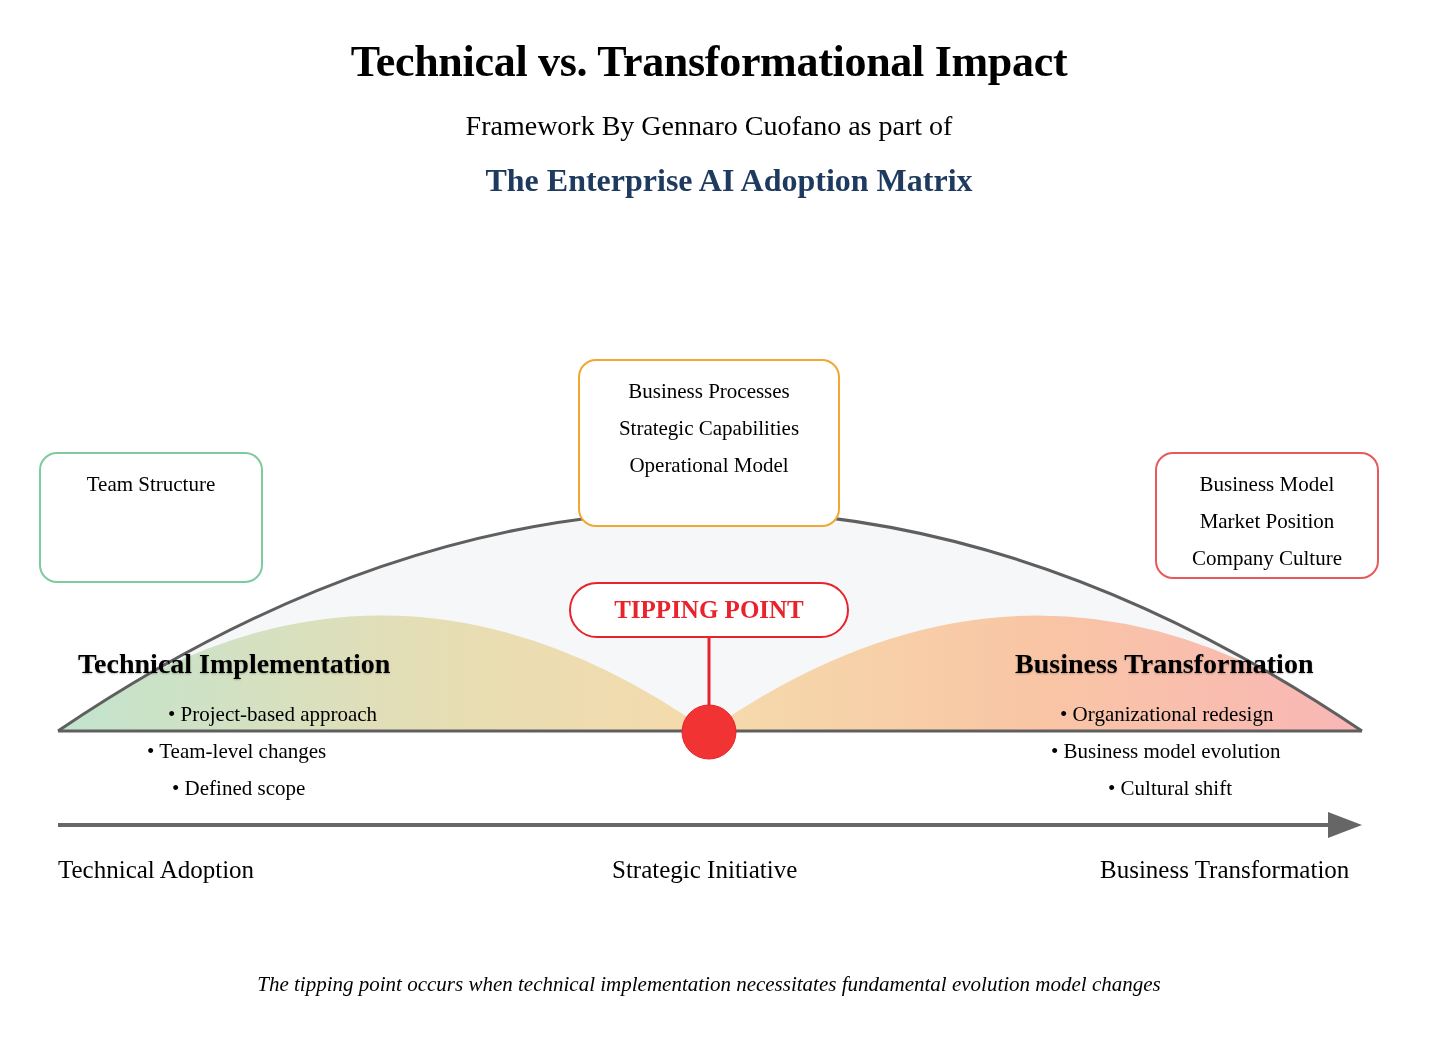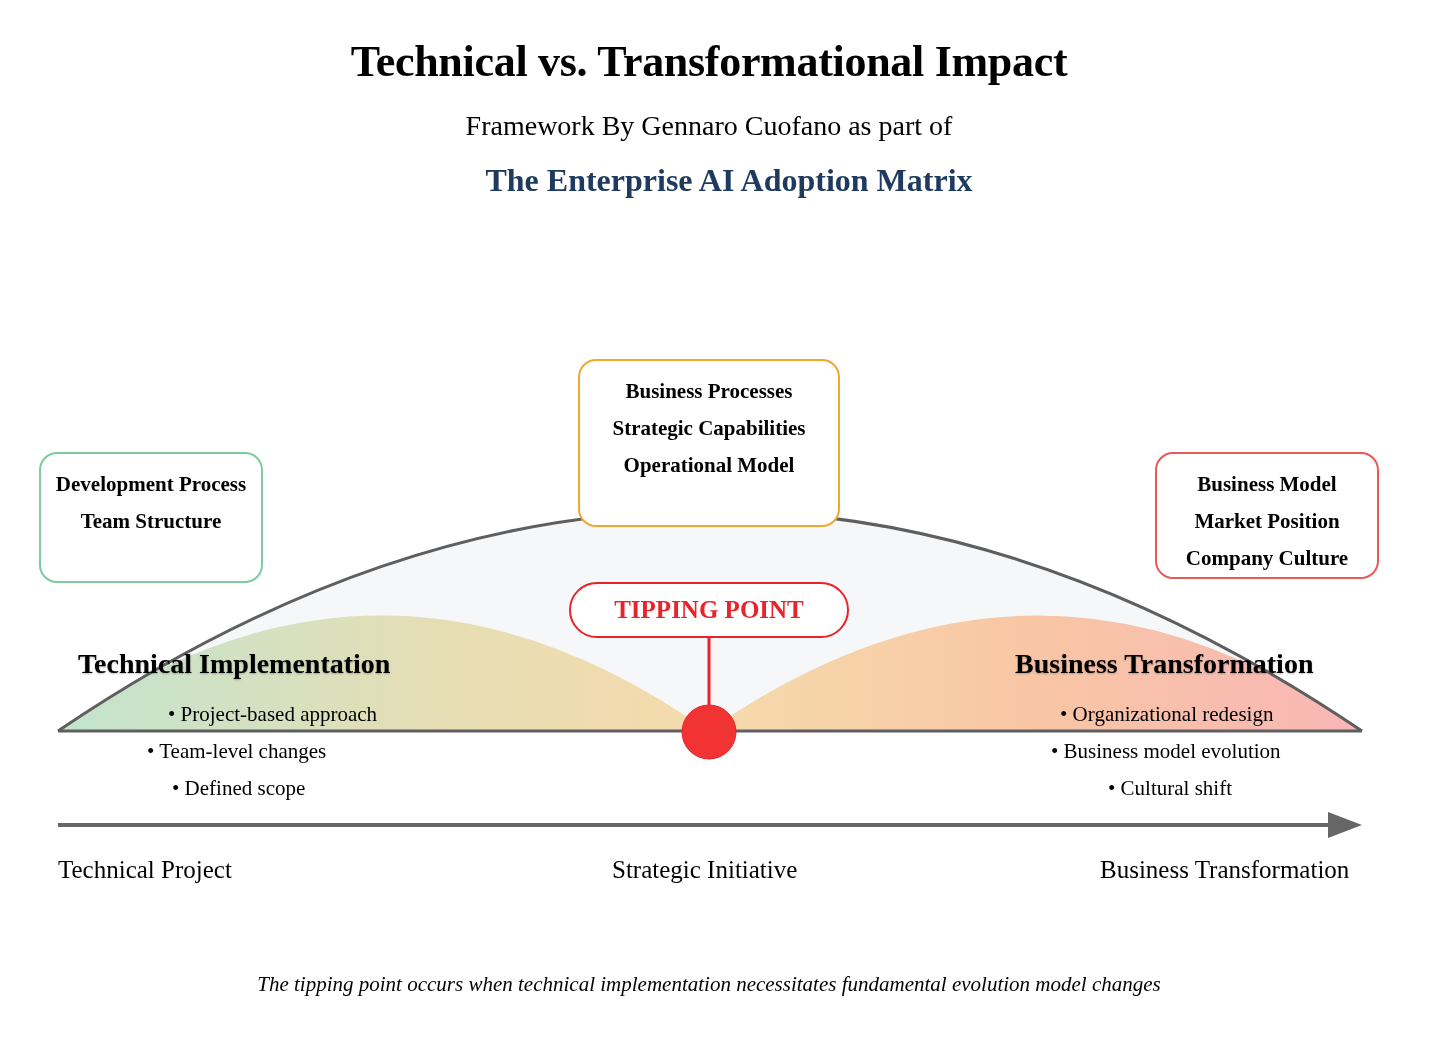--- a/index.html
+++ b/index.html
@@ -8,21 +8,21 @@
   .abs { position: absolute; }
   .title { left: 0; width: 1418px; top: 36px; text-align: center; font-size: 44px; font-weight: bold; letter-spacing: -0.3px; }
   .subtitle { left: 0; width: 1418px; top: 110px; text-align: center; font-size: 28px; }
   .matrix { left: 0; width: 1418px; top: 162px; text-align: center; font-size: 32px; font-weight: bold; color: #1e3a5f; padding-left: 20px; }
   svg.diagram { position: absolute; left: 0; top: 0; }
   .box { position: absolute; background: #fff; border-radius: 18px; border: 2px solid; text-align: center;
          font-size: 21px; line-height: 37px; box-sizing: border-box; padding-top: 12px; }
   .box-left { left: 39px; top: 452px; width: 224px; height: 131px; border-color: #7fcba0; }
   .box-mid { left: 578px; top: 359px; width: 262px; height: 168px; border-color: #f0a830; }
   .box-right { left: 1155px; top: 452px; width: 224px; height: 127px; border-color: #e85a5a; }
-  .box .line { display: block; font-weight: bold; }
+  .box .line { display: block; }
   .tip-label { left: 569px; top: 582px; width: 280px; height: 56px; border: 2px solid #e8232b; border-radius: 28px;
                background: #fff; box-sizing: border-box; text-align: center; line-height: 52px;
                font-size: 25px; font-weight: bold; color: #e8232b; }
   .zone-title { font-size: 28px; font-weight: bold; text-shadow: 0 1px 2px rgba(0,0,0,0.25); }
   .zt-left { left: 78px; top: 648px; }
   .zt-right { left: 1015px; top: 648px; }
   .bullets { font-size: 21px; text-align: center; }
   .bullets .b { position: absolute; white-space: nowrap; }
   .axis-label { font-size: 25px; top: 856px; }
   .footer { left: 0; width: 1418px; top: 972px; text-align: center; font-size: 21px; font-style: italic; }
@@ -53,21 +53,20 @@
   <line x1="58" y1="731" x2="1362" y2="731" stroke="#5f5f5f" stroke-width="3"></line>
 
   <line x1="709" y1="636" x2="709" y2="712" stroke="#e8232b" stroke-width="3"></line>
   <circle cx="709" cy="732" r="27" fill="#f23333" stroke="#e8232b" stroke-width="1"></circle>
 
   <line x1="58" y1="825" x2="1330" y2="825" stroke="#666666" stroke-width="4"></line>
   <polygon points="1328,812 1362,825 1328,838" fill="#666666"></polygon>
 </svg>
 
 <div class="box box-left">
-  <span class="line">Development Process</span>
   <span class="line">Team Structure</span>
 </div>
 
 <div class="box box-mid">
   <span class="line">Business Processes</span>
   <span class="line">Strategic Capabilities</span>
   <span class="line">Operational Model</span>
 </div>
 
 <div class="box box-right">
@@ -86,17 +85,17 @@
   <span class="b" style="left:147px; top:739px;">• Team-level changes</span>
   <span class="b" style="left:172px; top:776px;">• Defined scope</span>
 </div>
 
 <div class="bullets">
   <span class="b" style="left:1060px; top:702px;">• Organizational redesign</span>
   <span class="b" style="left:1051px; top:739px;">• Business model evolution</span>
   <span class="b" style="left:1108px; top:776px;">• Cultural shift</span>
 </div>
 
-<div class="abs axis-label" style="left:58px;">Technical Project</div>
+<div class="abs axis-label" style="left:58px;">Technical Adoption</div>
 <div class="abs axis-label" style="left:612px;">Strategic Initiative</div>
 <div class="abs axis-label" style="left:1100px;">Business Transformation</div>
 
 <div class="abs footer">The tipping point occurs when technical implementation necessitates fundamental evolution model changes</div>
 
 </body></html>

